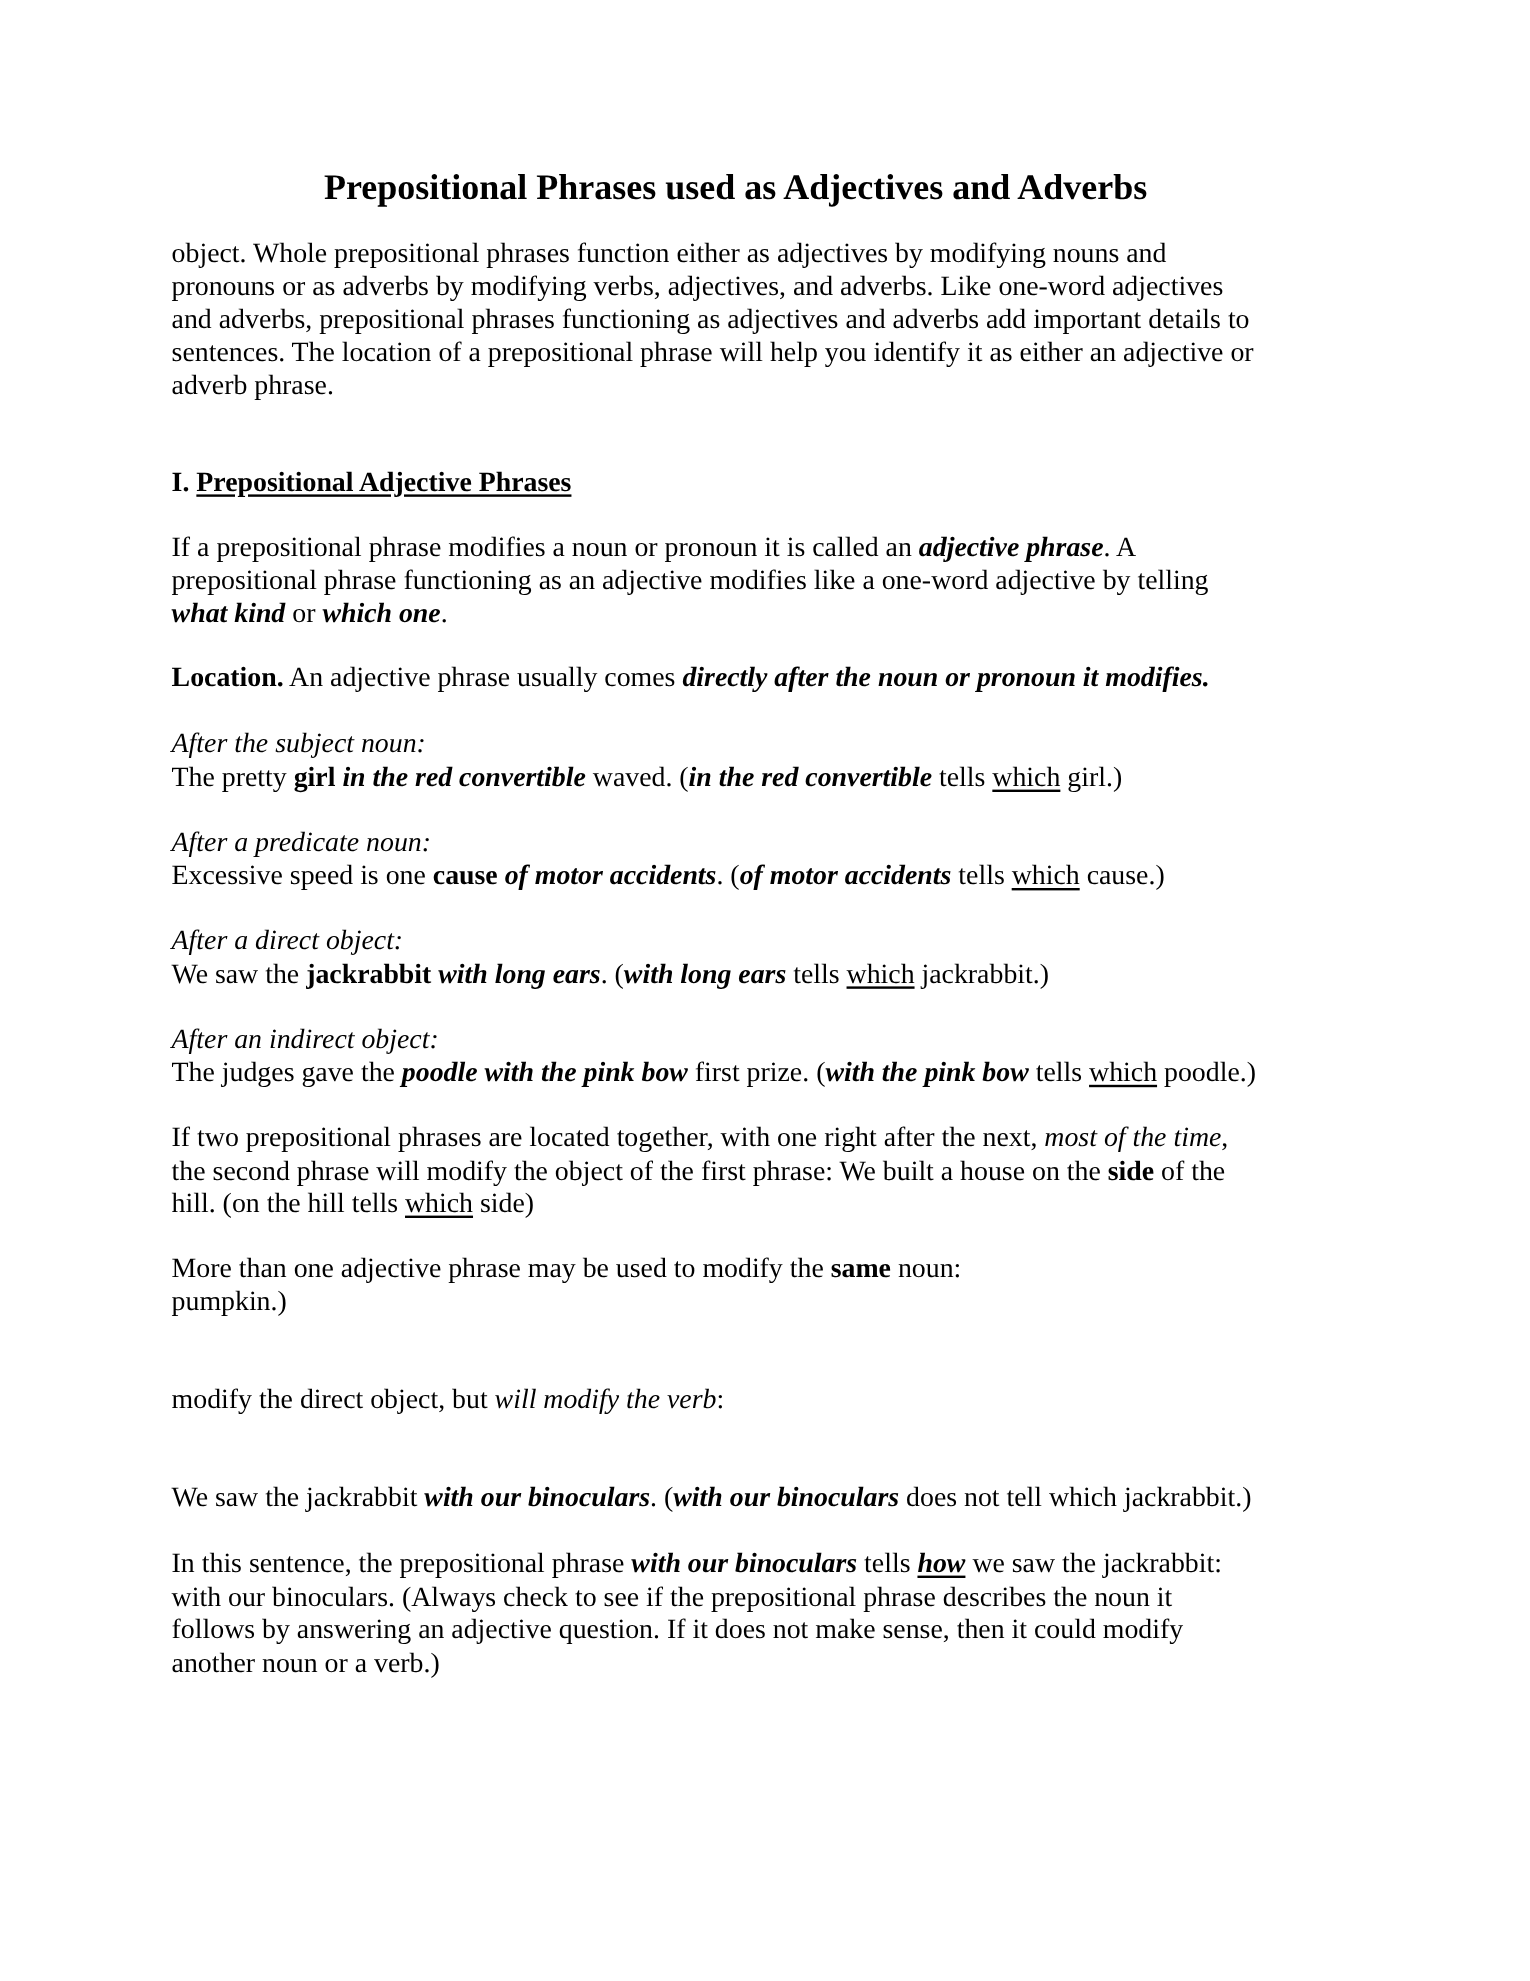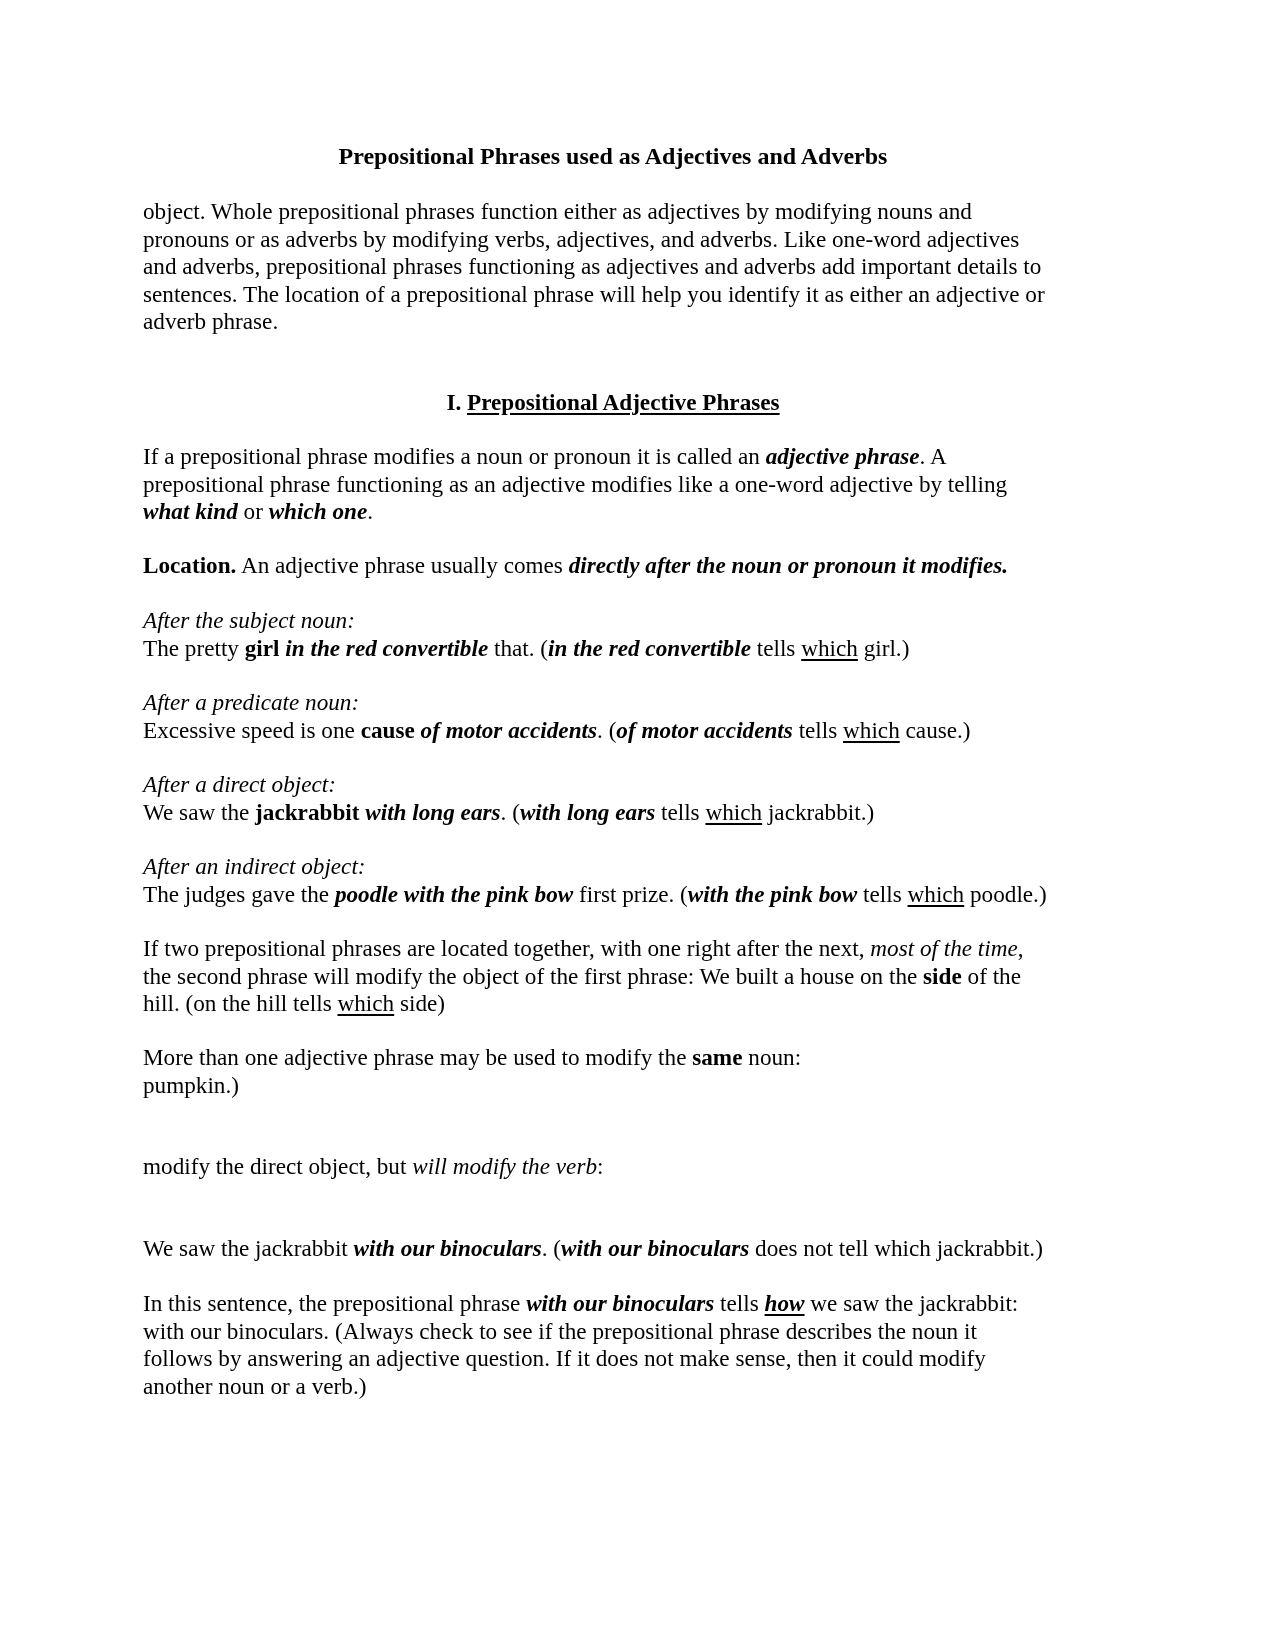--- a/index.html
+++ b/index.html
@@ -3,21 +3,21 @@
 <meta charset="utf-8">
 <style>
   html, body { margin: 0; padding: 0; background: #ffffff; }
   body {
     width: 1275px; height: 1651px; position: relative; overflow: hidden;
     font-family: "Liberation Serif", serif; color: #000; font-size: 23.2px;
   }
   .page { position: absolute; left: 143px; top: 0; width: 940px; }
   .title {
     position: absolute; left: 0; top: 143px; width: 940px; text-align: center;
-    font-weight: bold; font-size: 24px; line-height: 27.5px; margin: 0;
+    font-weight: bold; font-size: 30px; line-height: 27.5px; margin: 0;
   }
   .para { position: absolute; left: 0; width: 940px; line-height: 27.5px; margin: 0; }
   .b { font-weight: bold; }
   .i { font-style: italic; }
   .bi { font-weight: bold; font-style: italic; }
   .u { text-decoration: underline; text-underline-offset: 3px; }
   .line { display: block; white-space: nowrap; }
 </style>
 </head>
 <body>
@@ -27,38 +27,38 @@
   <h1 class="title">Prepositional Phrases used as Adjectives and Adverbs</h1>
 
   <p class="para" style="top:198px;">
     <span class="line">object. Whole prepositional phrases function either as adjectives by modifying nouns and</span>
     <span class="line">pronouns or as adverbs by modifying verbs, adjectives, and adverbs. Like one-word adjectives</span>
     <span class="line">and adverbs, prepositional phrases functioning as adjectives and adverbs add important details to</span>
     <span class="line">sentences. The location of a prepositional phrase will help you identify it as either an adjective or</span>
     <span class="line">adverb phrase.</span>
   </p>
 
-  <p class="para b" style="top:389px;text-align:center;">
+  <p class="para b" style="top:389px;">
     <span>I.</span>
     <span class="u">Prepositional Adjective Phrases</span>
   </p>
 
   <p class="para" style="top:443px;">
     <span class="line"><span>If a prepositional phrase modifies a noun or pronoun it is called an </span><span class="bi">adjective phrase</span><span>. A</span></span>
     <span class="line">prepositional phrase functioning as an adjective modifies like a one-word adjective by telling</span>
     <span class="line"><span class="bi">what kind</span><span> or </span><span class="bi">which one</span><span>.</span></span>
   </p>
 
   <p class="para" style="top:552px;">
     <span class="b">Location.</span><span> An adjective phrase usually comes </span><span class="bi">directly after the noun or pronoun it modifies.</span>
   </p>
 
   <div class="para" style="top:607px;">
     <span class="line i">After the subject noun:</span>
-    <span class="line"><span>The pretty </span><span class="b">girl</span><span> </span><span class="bi">in the red convertible</span><span> that. (</span><span class="bi">in the red convertible</span><span> tells </span><span class="u">which</span><span> girl.)</span></span>
+    <span class="line"><span>The pretty </span><span class="b">girl</span><span> </span><span class="bi">in the red convertible</span><span> waved. (</span><span class="bi">in the red convertible</span><span> tells </span><span class="u">which</span><span> girl.)</span></span>
   </div>
 
   <div class="para" style="top:689px;">
     <span class="line i">After a predicate noun:</span>
     <span class="line"><span>Excessive speed is one </span><span class="b">cause</span><span> </span><span class="bi">of motor accidents</span><span>. (</span><span class="bi">of motor accidents</span><span> tells </span><span class="u">which</span><span> cause.)</span></span>
   </div>
 
   <div class="para" style="top:771px;">
     <span class="line i">After a direct object:</span>
     <span class="line"><span>We saw the </span><span class="b">jackrabbit</span><span> </span><span class="bi">with long ears</span><span>. (</span><span class="bi">with long ears</span><span> tells </span><span class="u">which</span><span> jackrabbit.)</span></span>

